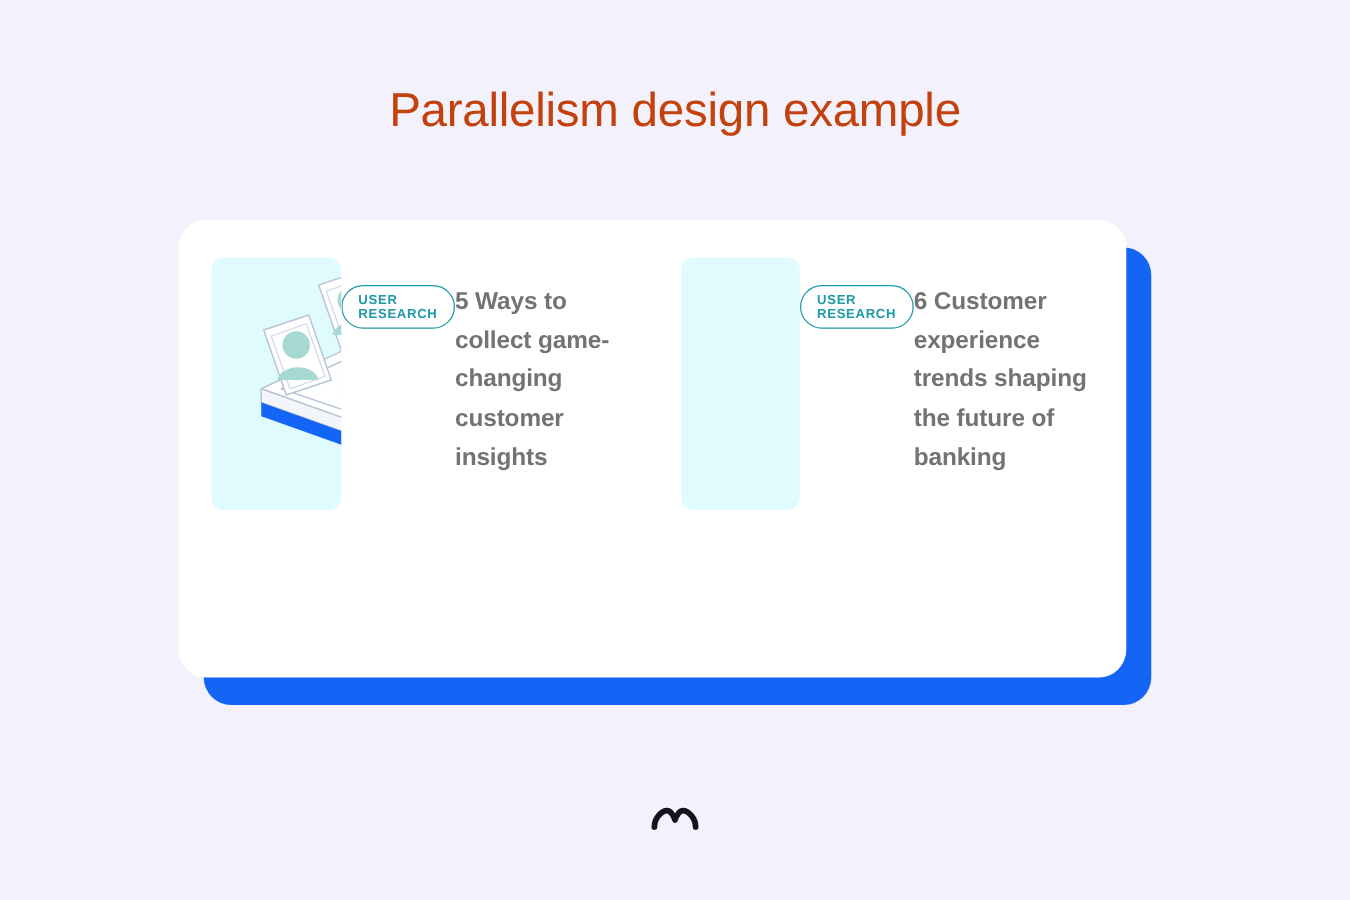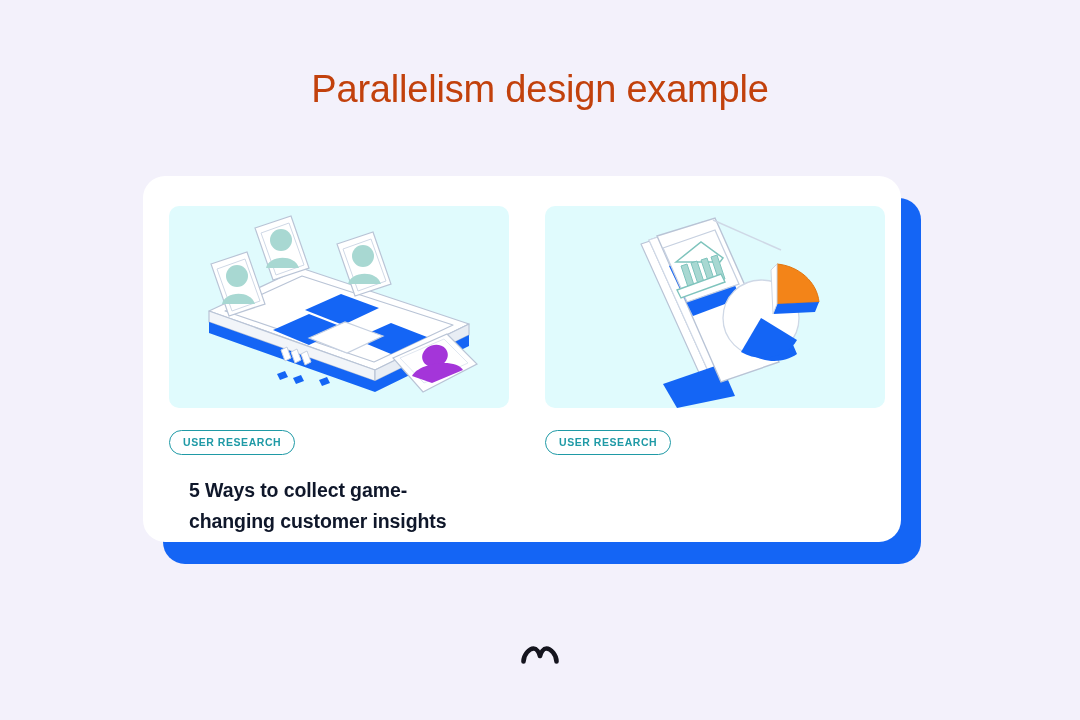--- a/index.html
+++ b/index.html
@@ -68,22 +68,21 @@
     display: flex;
     gap: 36px;
     padding: 30px 26px 0 26px;
     box-sizing: border-box;
   }
 
   
   .article {
     width: 340px;
     display: flex;
-    flex-direction: column;
-    align-items: center;
+    flex-direction: row;
   }
   .thumb {
     width: 340px;
     height: 202px;
     background: #e0fbfd;
     border-radius: 10px;
     position: relative;
     overflow: hidden;
   }
   .thumb svg {
@@ -105,21 +104,21 @@
     letter-spacing: 0.55px;
     line-height: 1;
     background: transparent;
     font-family: "Liberation Sans", sans-serif;
   }
   .article-title {
     margin-top: 20px;
     font-size: 19.5px;
     font-weight: 700;
     line-height: 1.6;
-    color: #0f172a;
+    color: #737373;
     letter-spacing: -0.1px;
     max-width: 300px;
     font-family: "Liberation Sans", sans-serif;
   }
   .article-2 .article-title { max-width: 320px; }
 
   
   .footer-logo {
     position: absolute;
     left: 0;
@@ -266,20 +265,21 @@
                 <path d="M226 64 L232 58 L232 98 L228 108 Z" fill="#ffffff" stroke="#cfd8e6" stroke-width="1"></path>
               </g>
             </g>
 
             <path d="M168 14 L236 44" stroke="#cfd8e6" stroke-width="1.4" fill="none"></path>
           </svg>
         </div>
 
         <div class="tag">USER RESEARCH</div>
 
+        <div class="article-title">6 Customer experience trends shaping the future of banking</div>
       </div>
 
     </div>
   </div>
 
   <div class="footer-logo">
     <svg width="40" height="26" viewBox="0 0 40 26" xmlns="http://www.w3.org/2000/svg">
       <path d="M3.5 19.5 C3.5 12.5, 9.5 6.5, 13.5 6.5 C16.5 6.5, 19 10.5, 20 14
                C21 10.5, 23.5 6.5, 26.5 6.5 C30.5 6.5, 36.5 12.5, 36.5 19.5" fill="none" stroke="#14141e" stroke-width="4.6" stroke-linecap="round" stroke-linejoin="round"></path>
     </svg>

